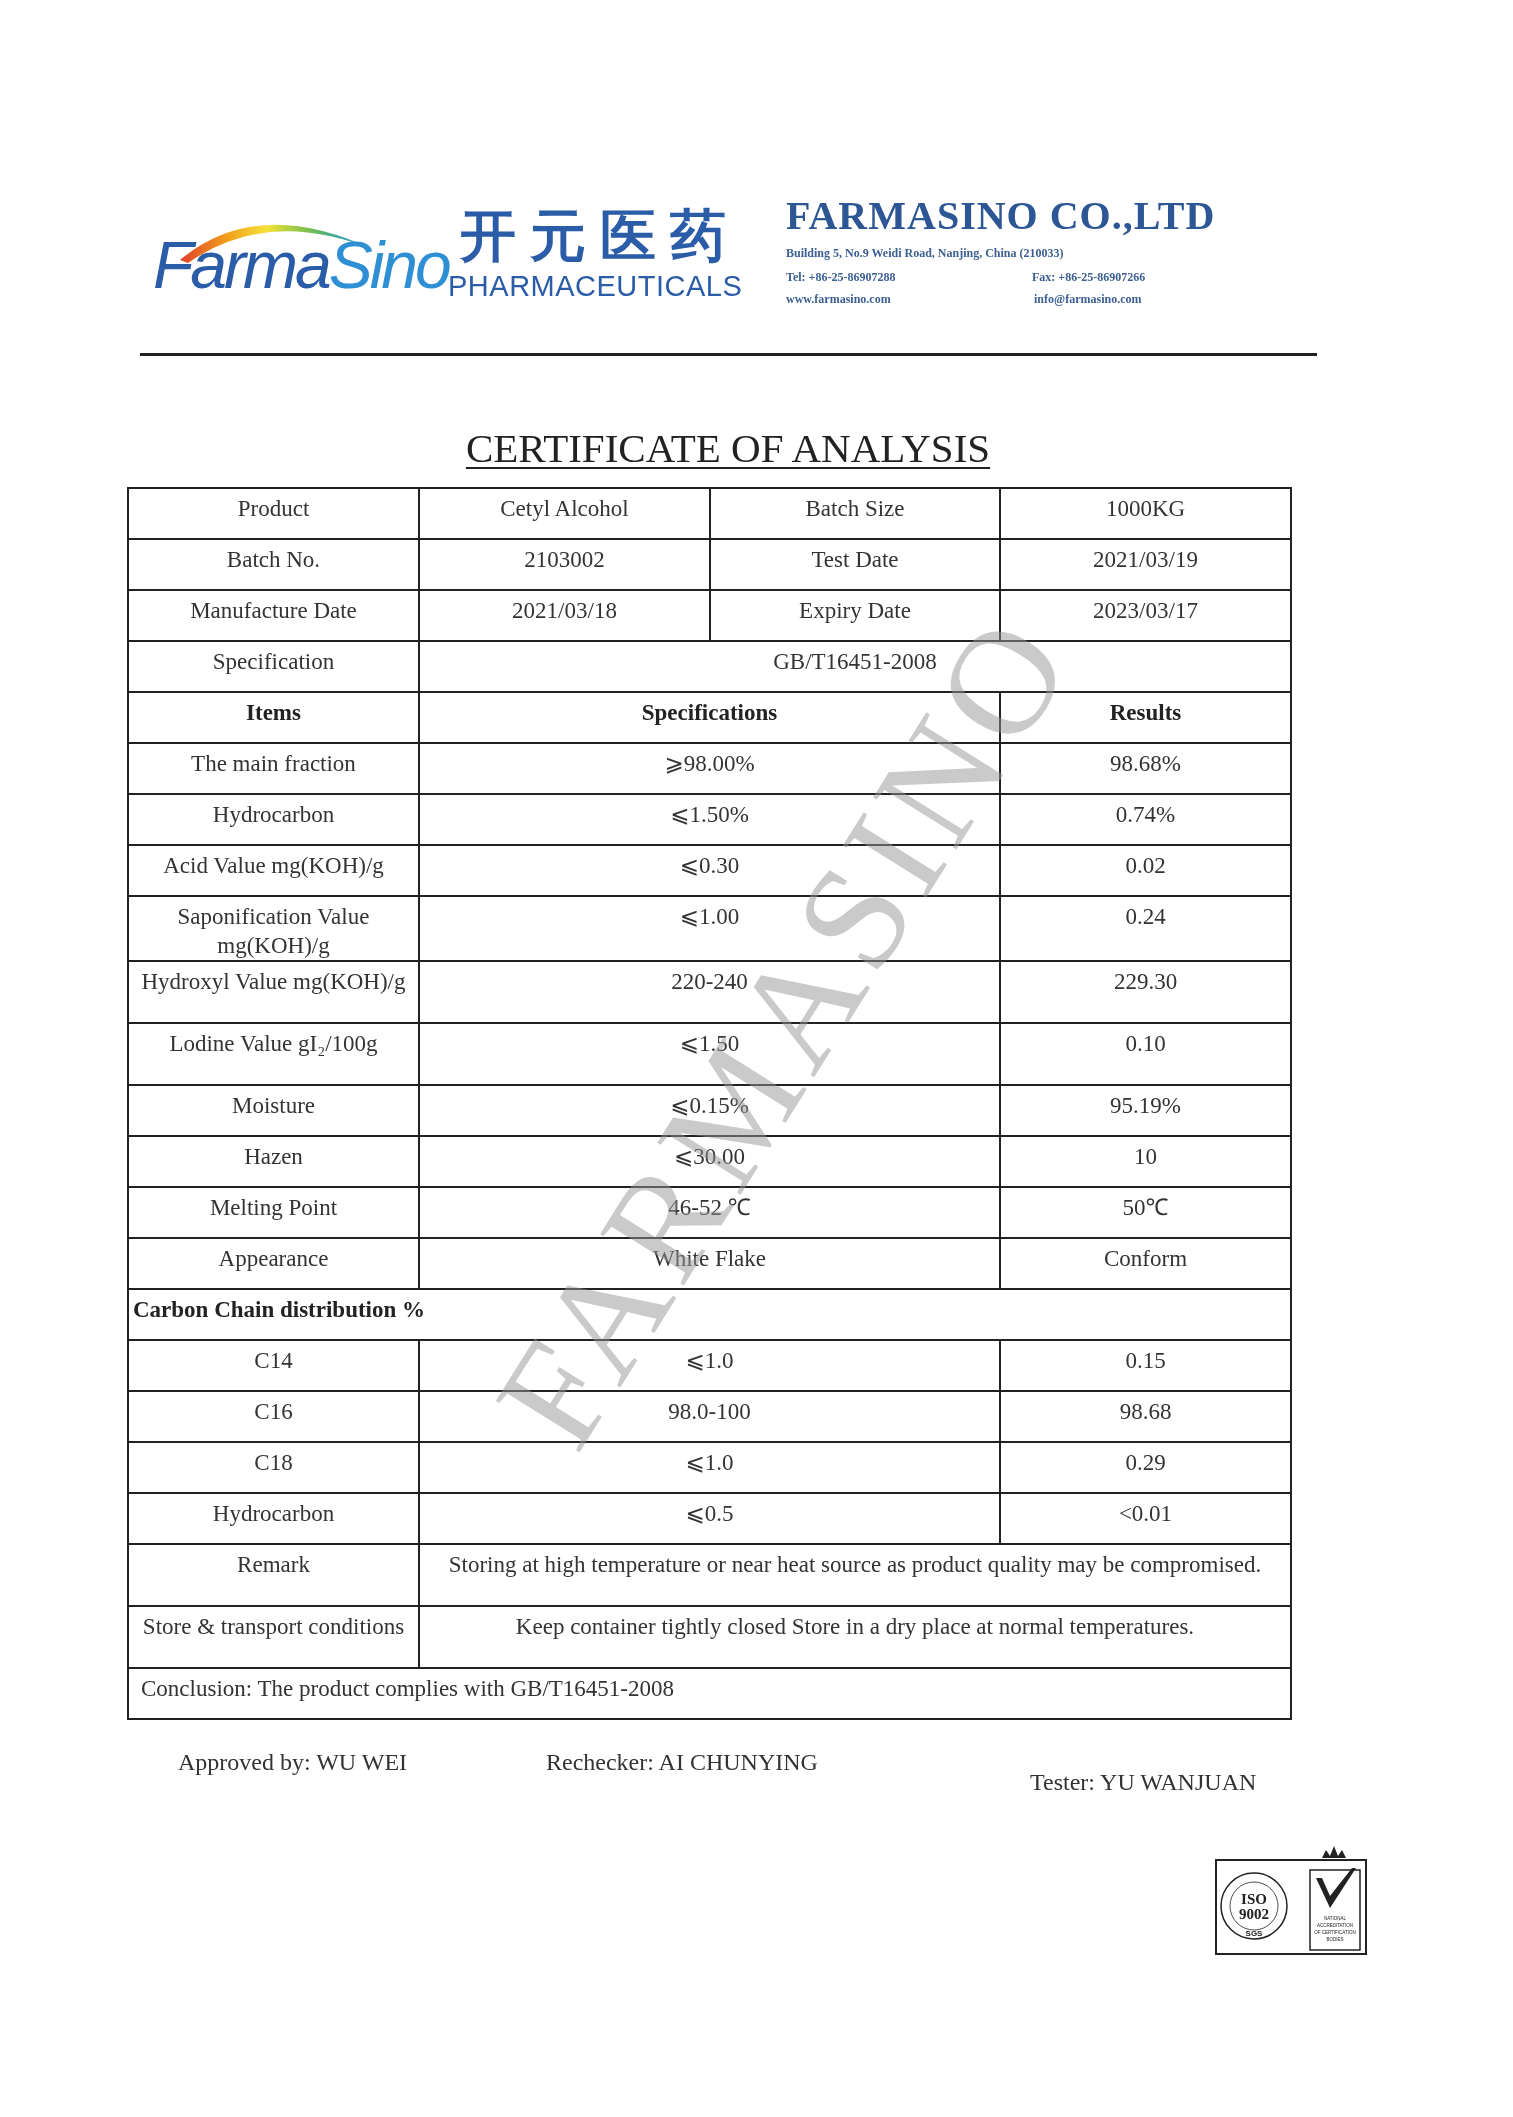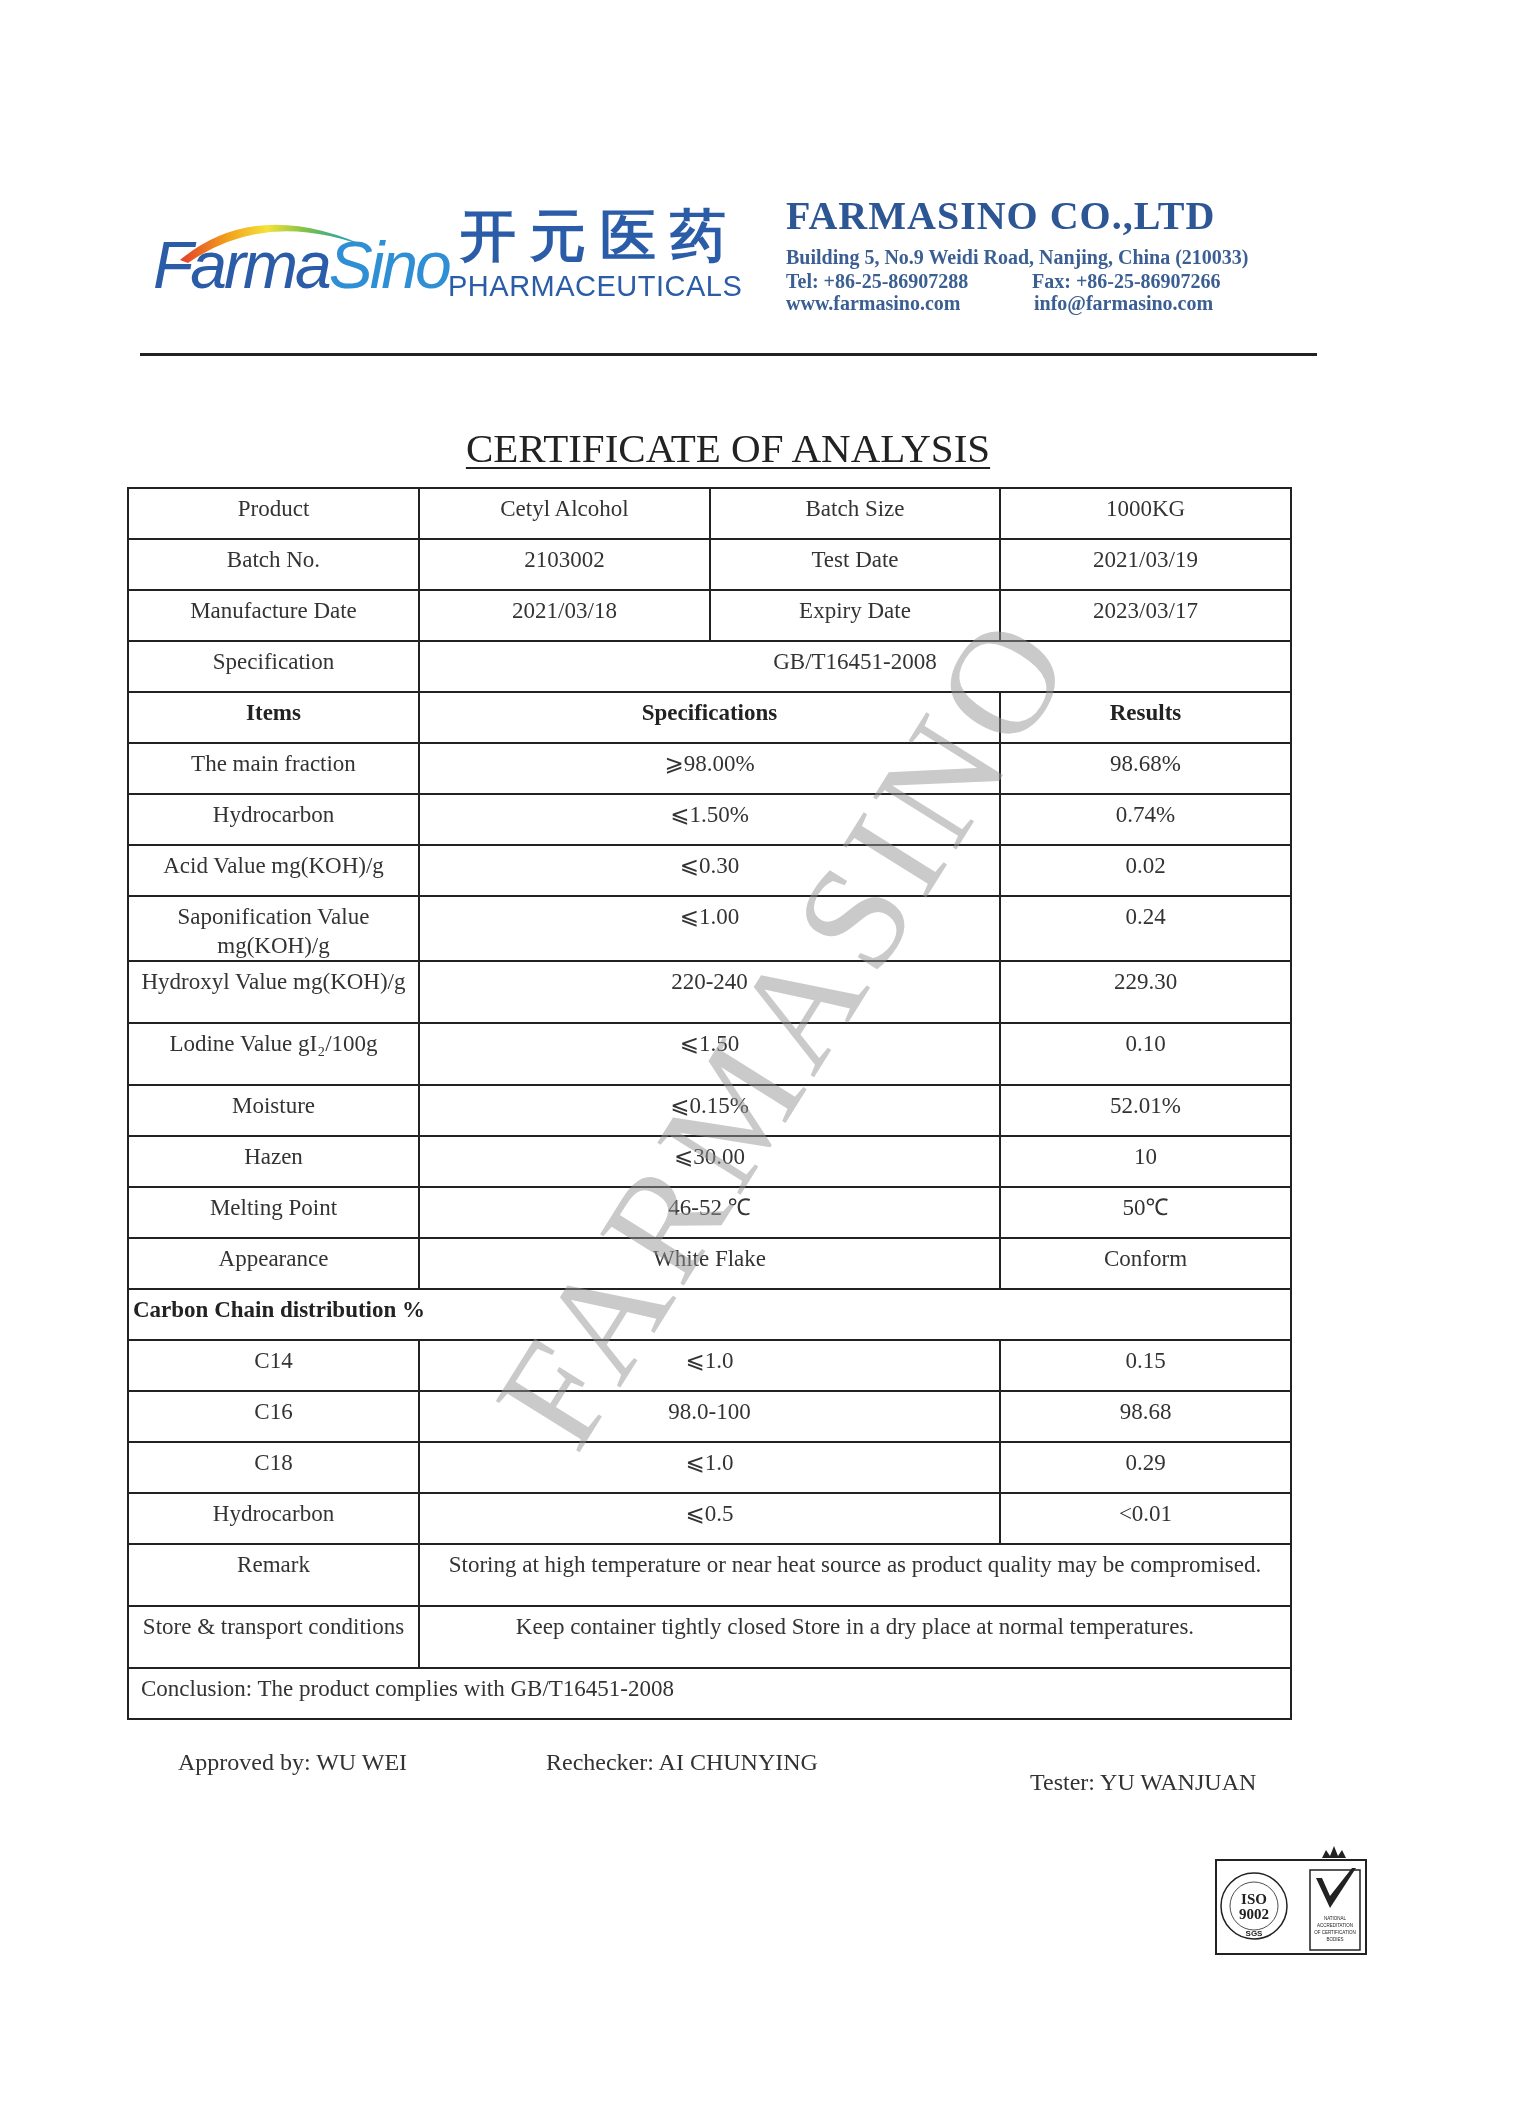--- a/index.html
+++ b/index.html
@@ -7,21 +7,21 @@
   .abs { position: absolute; }
 
   
   .logo-arc { left: 178px; top: 205px; width: 200px; height: 60px; }
   .logo-word { left: 153px; top: 232px; font-family: "Liberation Sans", sans-serif; font-style: italic; font-size: 66px; letter-spacing: -3px; line-height: 1; }
   .logo-word .farma { color: #2a5ca8; }
   .logo-word .sino { color: #2e8fd4; }
   .cn-name { left: 460px; top: 212px; font-family: Liberation Mono, monospace; font-weight: bold; font-size: 56px; color: #2a5ca8; letter-spacing: 14px; line-height: 1; }
   .cn-sub { left: 448px; top: 272px; font-family: "Liberation Sans", sans-serif; font-size: 29px; color: #2a5ca8; letter-spacing: 0.5px; line-height: 1; }
   .co-name { left: 786px; top: 196px; font-family: "Liberation Serif", serif; font-weight: bold; font-size: 40px; color: #2d5694; letter-spacing: 1px; line-height: 1; }
-  .co-line { font-family: "Liberation Serif", serif; font-weight: bold; font-size: 20px; color: #3b5f92; line-height: 1; }
+  .co-line { font-family: "Liberation Serif", serif; font-weight: bold; font-size: 12px; color: #3b5f92; line-height: 1; }
   .co-addr { left: 786px; top: 247px; }
   .co-tel { left: 786px; top: 271px; }
   .co-fax { left: 1032px; top: 271px; }
   .co-web { left: 786px; top: 293px; }
   .co-mail { left: 1034px; top: 293px; }
 
   .divider { left: 140px; top: 353px; width: 1177px; height: 3px; background: #222; }
 
   .title { left: 0; width: 1456px; top: 398px; text-align: center; font-size: 41px; color: #222; line-height: 1.1; margin-top: 28px; }
   .title span { text-decoration: underline; text-decoration-thickness: 2px; text-underline-offset: 5px; }
@@ -140,21 +140,21 @@
     <td class="tall">229.30</td>
   </tr>
   <tr>
     <td class="tall wrap">Lodine Value gI₂/100g</td>
     <td colspan="2" class="tall">⩽1.50</td>
     <td class="tall">0.10</td>
   </tr>
   <tr>
     <td>Moisture</td>
     <td colspan="2">⩽0.15%</td>
-    <td>52.01%</td>
+    <td>95.19%</td>
   </tr>
   <tr>
     <td>Hazen</td>
     <td colspan="2">⩽30.00</td>
     <td>10</td>
   </tr>
   <tr>
     <td>Melting Point</td>
     <td colspan="2">46-52  ℃</td>
     <td>50℃</td>

